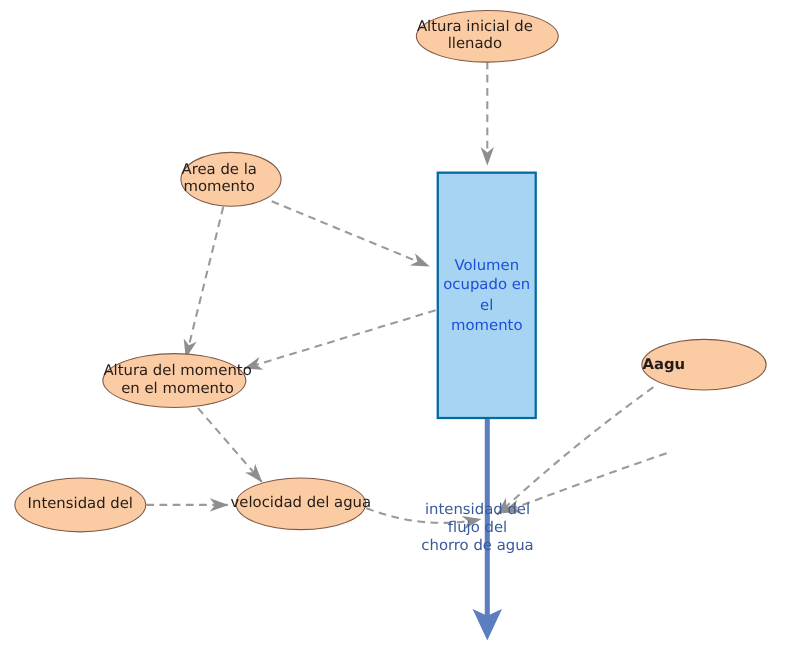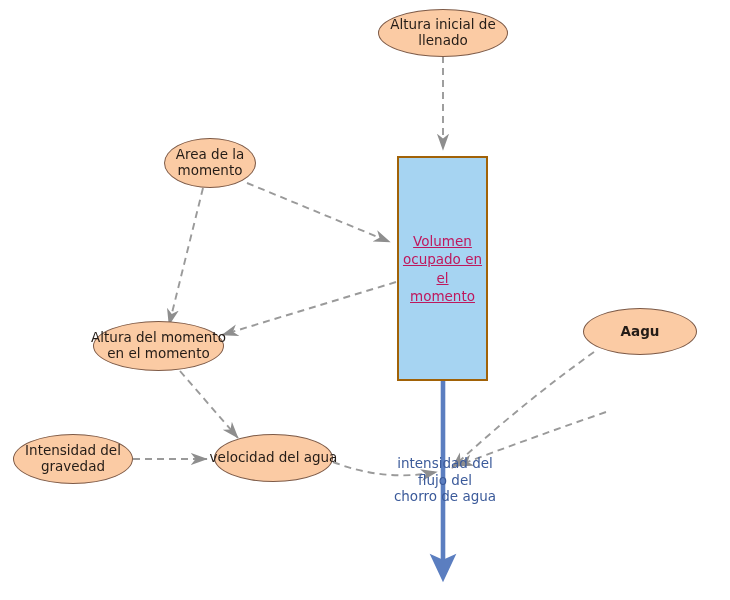--- a/index.html
+++ b/index.html
@@ -25,45 +25,43 @@
     left: 0;
     top: 0;
     width: 730px;
     height: 600px;
   }
   .node {
     position: absolute;
     box-sizing: border-box;
     display: flex;
     align-items: center;
-    justify-content: center;
     text-align: center;
     color: #241c17;
     z-index: 3;
   }
   .node.ellipse {
     border-radius: 50%;
     background: #fbcba4;
     border: 1.6px solid #7d5a47;
     font-size: 13.5px;
     line-height: 1.18;
   }
   .node.ellipse .label {
     white-space: nowrap;
   }
   .node.ellipse.overflow {
     overflow: visible;
   }
   .node.rect {
     background: #a6d4f2;
-    border: 2px solid #a16207;
+    border: 2px solid #0369a1;
     font-size: 13.5px;
     line-height: 1.35;
-    color: #be185d;
-    text-decoration: underline;
+    color: #1d4ed8;
   }
   .node.plain {
     background: transparent;
     border: none;
     color: #3b5a9a;
     font-size: 13.5px;
     line-height: 1.25;
     z-index: 2;
   }
   .label {
@@ -132,21 +130,20 @@
   <div class="node ellipse" style="left:583px; top:308px; width:114px; height:47px;font-weight:bold;">
     <div class="label">
       <div>Aagu</div>
     </div>
   </div>
 
 
   <div class="node ellipse overflow" style="left:13px; top:434px; width:120px; height:50px;">
     <div class="label" style="position:absolute; left:50%; top:50%; transform:translate(-50%,-50%); width:126px;">
       <div>Intensidad del</div>
-      <div>gravedad</div>
     </div>
   </div>
 
   <div class="node ellipse overflow" style="left:214px; top:434px; width:119px; height:48px;">
     <div class="label" style="position:absolute; left:50%; top:50%; transform:translate(-50%,-50%);">
       <div>velocidad del agua</div>
     </div>
   </div>
 
   <div class="node plain" style="left:383px; top:452px; width:124px; height:56px;">

